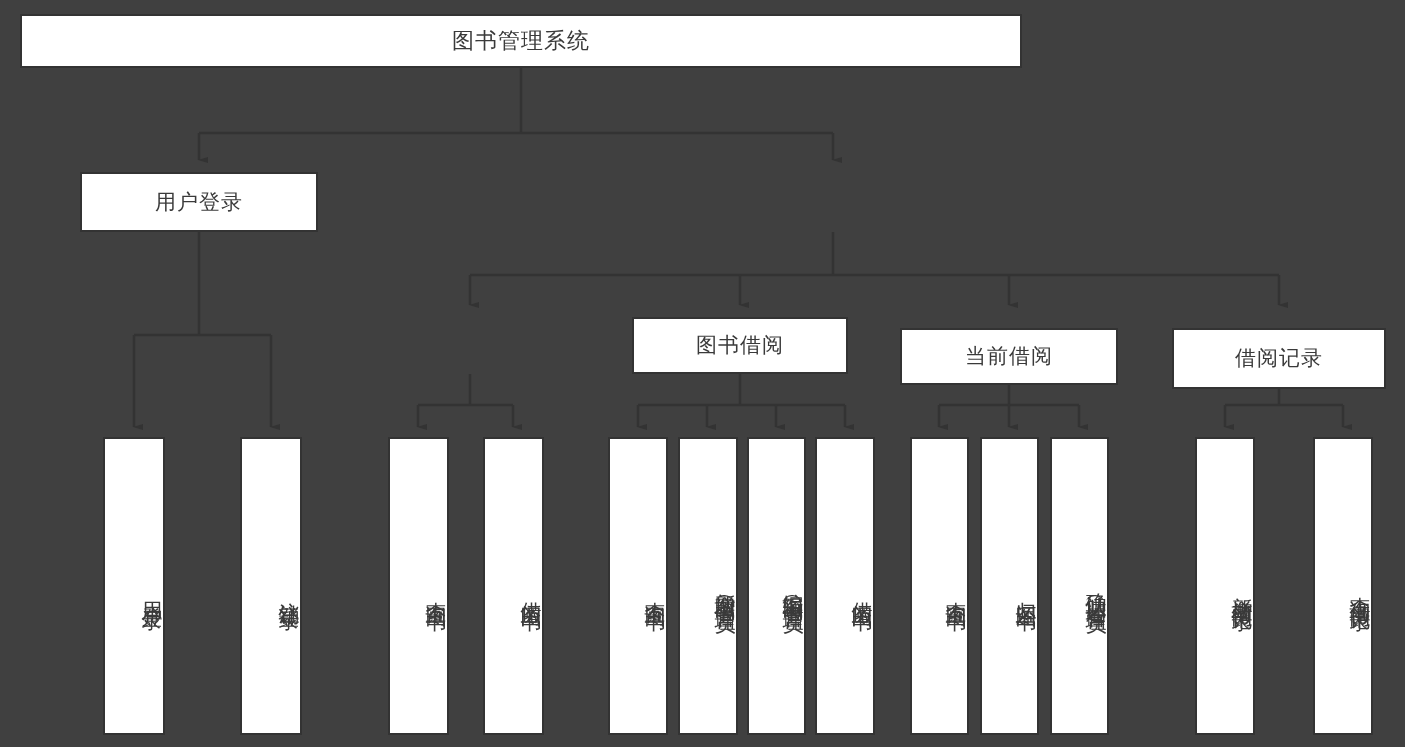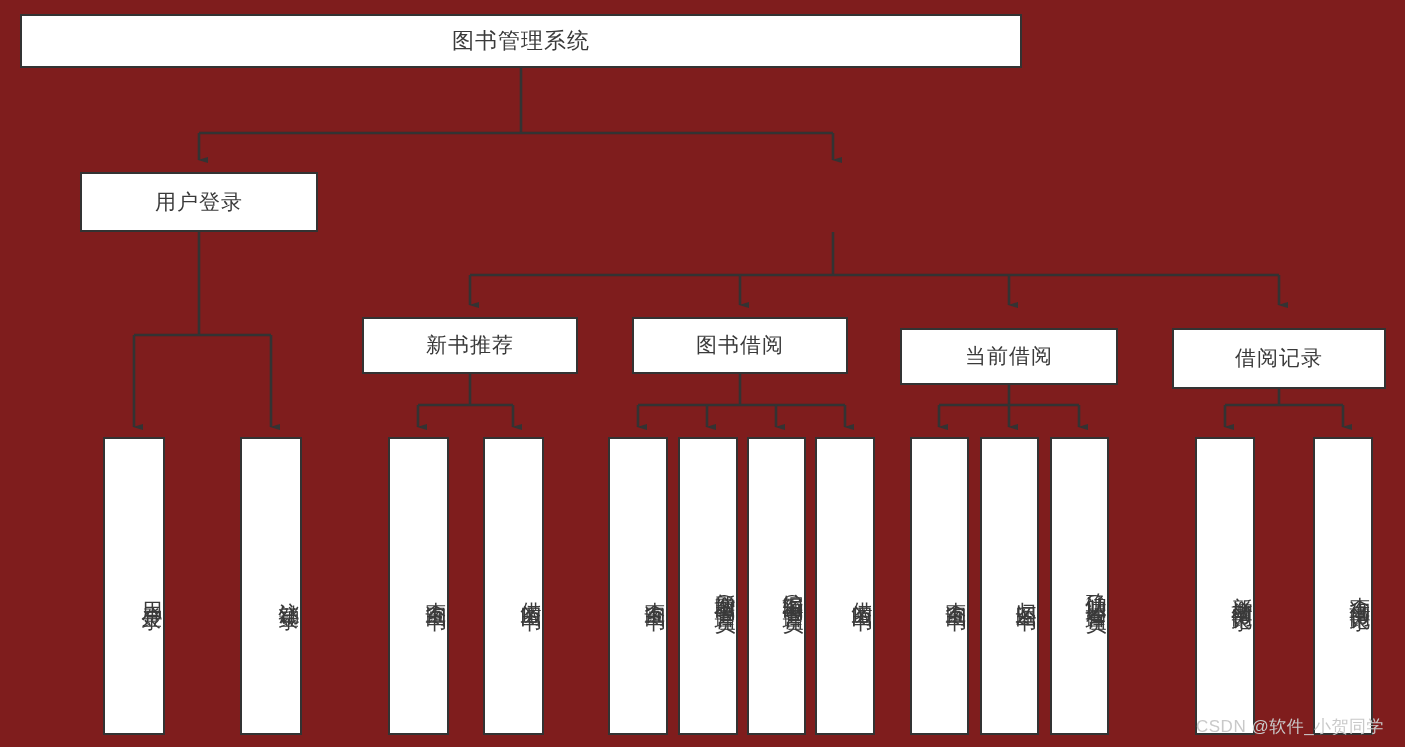--- a/index.html
+++ b/index.html
@@ -4,21 +4,21 @@
 <style>
   html, body {
     margin: 0;
     padding: 0;
     background: #ffffff;
   }
   #canvas {
     position: relative;
     width: 1405px;
     height: 747px;
-    background: #7f1d1d;
+    background: #404040;
     font-family: "Liberation Sans", "DejaVu Sans", sans-serif;
     overflow: hidden;
   }
   svg.edges {
     position: absolute;
     left: 0;
     top: 0;
     width: 1405px;
     height: 747px;
     pointer-events: none;
@@ -122,23 +122,20 @@
 
   <div class="node root" style="left:20px; top:14px; width:1002px; height:54px;">
     <span class="node-label">图书管理系统</span>
   </div>
 
   <div class="node" style="left:80px; top:172px; width:238px; height:60px;">
     <span class="node-label">用户登录</span>
   </div>
 
 
-  <div class="node" style="left:362px; top:317px; width:216px; height:57px;">
-    <span class="node-label">新书推荐</span>
-  </div>
 
   <div class="node" style="left:632px; top:317px; width:216px; height:57px;">
     <span class="node-label">图书借阅</span>
   </div>
 
   <div class="node" style="left:900px; top:328px; width:218px; height:57px;">
     <span class="node-label">当前借阅</span>
   </div>
 
   <div class="node" style="left:1172px; top:328px; width:214px; height:61px;">
@@ -190,15 +187,14 @@
   </div>
 
   <div class="node vertical tall-text" style="left:1195px; top:437px; width:60px; height:298px;">
     <span class="node-label">新增借阅记录</span>
   </div>
 
   <div class="node vertical tall-text" style="left:1313px; top:437px; width:60px; height:298px;">
     <span class="node-label">查询借阅记录</span>
   </div>
 
-  <div class="watermark" style="left:1196px; top:715px;">CSDN @软件_小贺同学</div>
 
 </div>
 
 </body></html>

